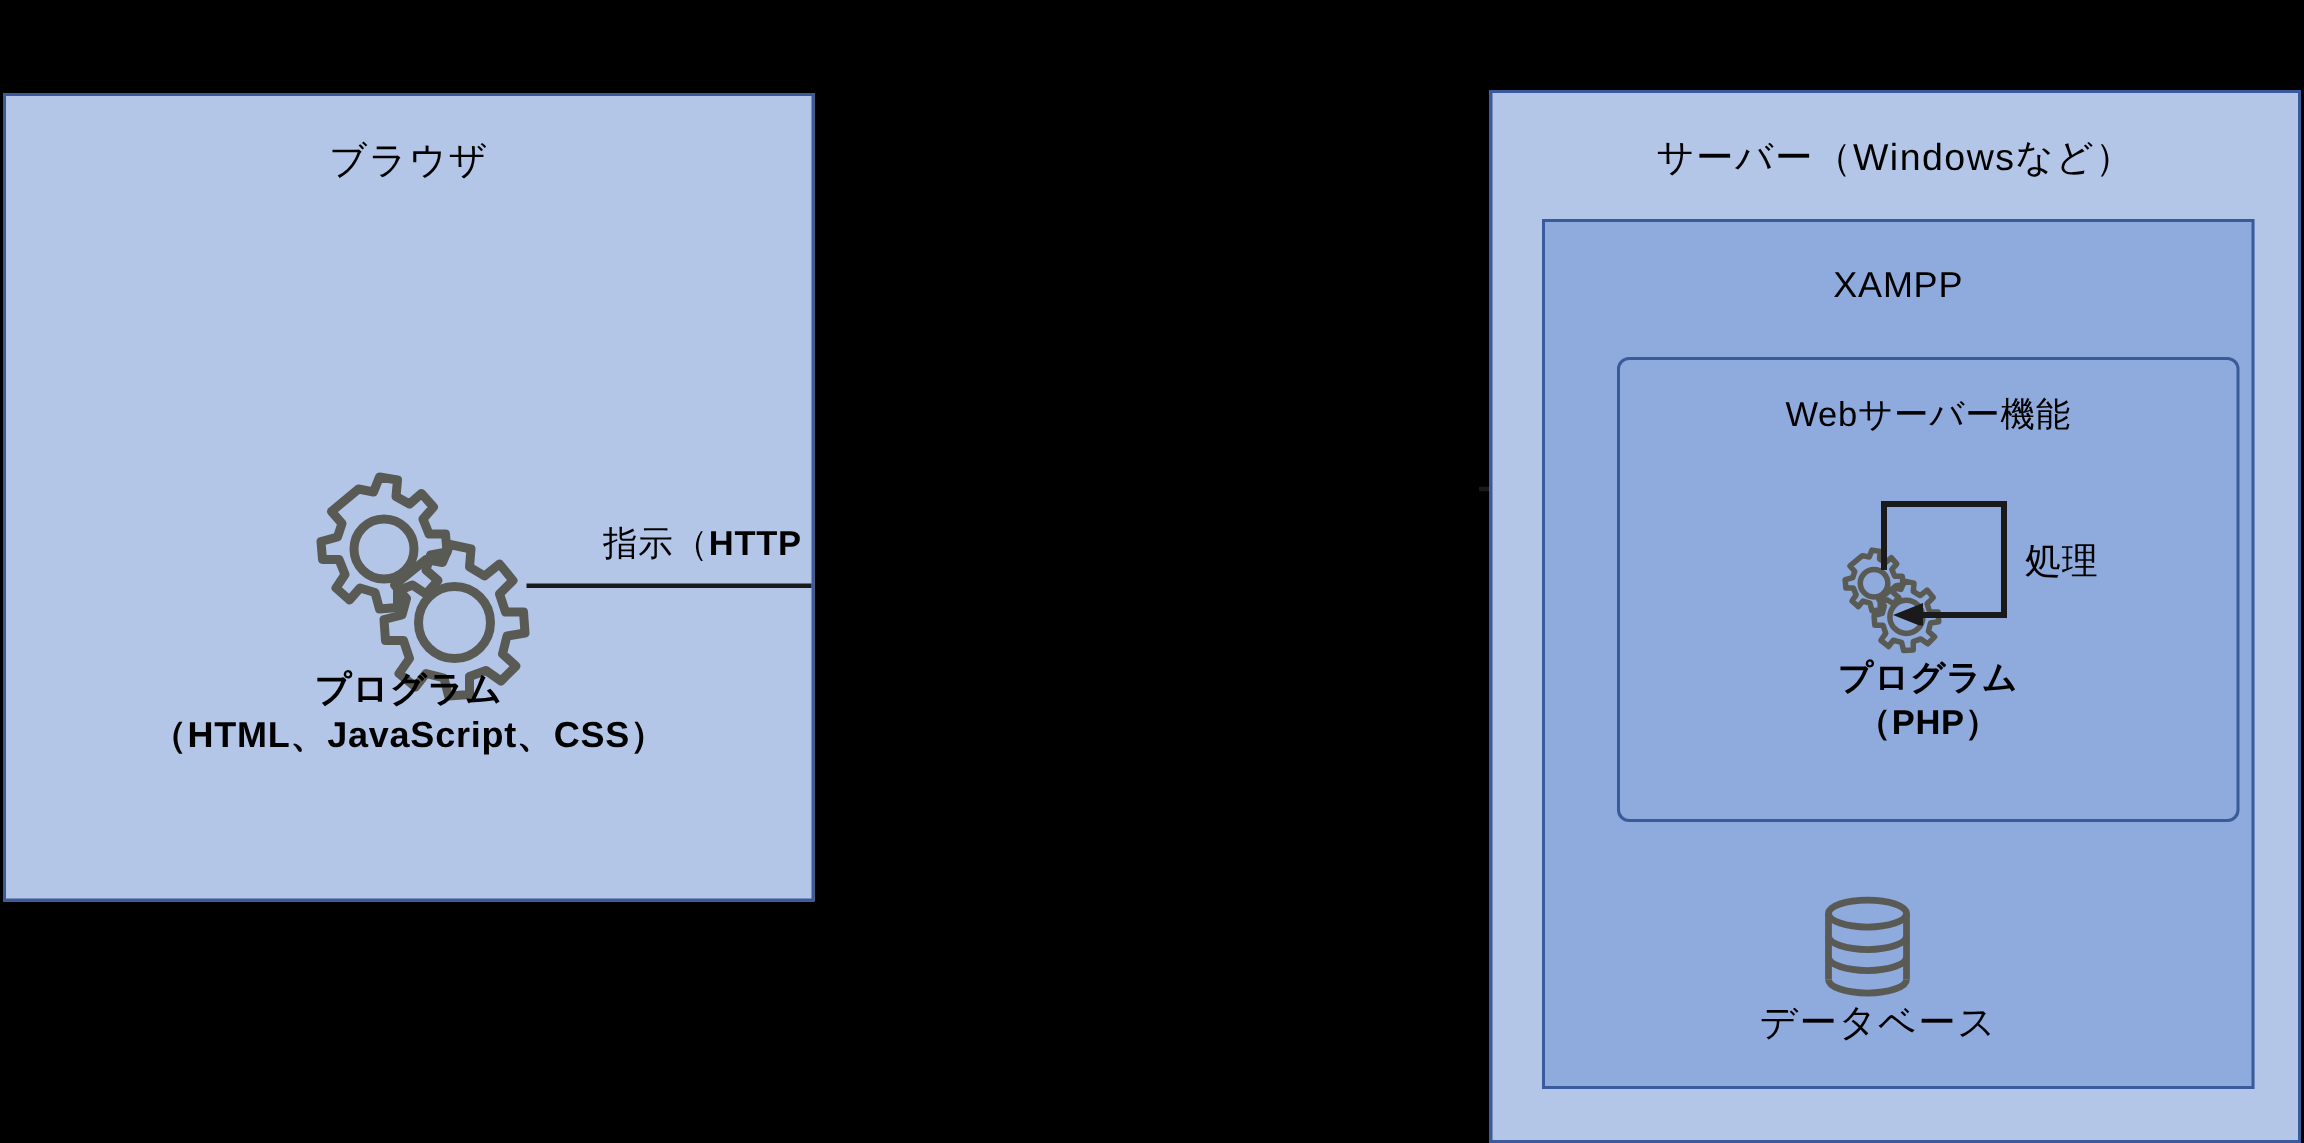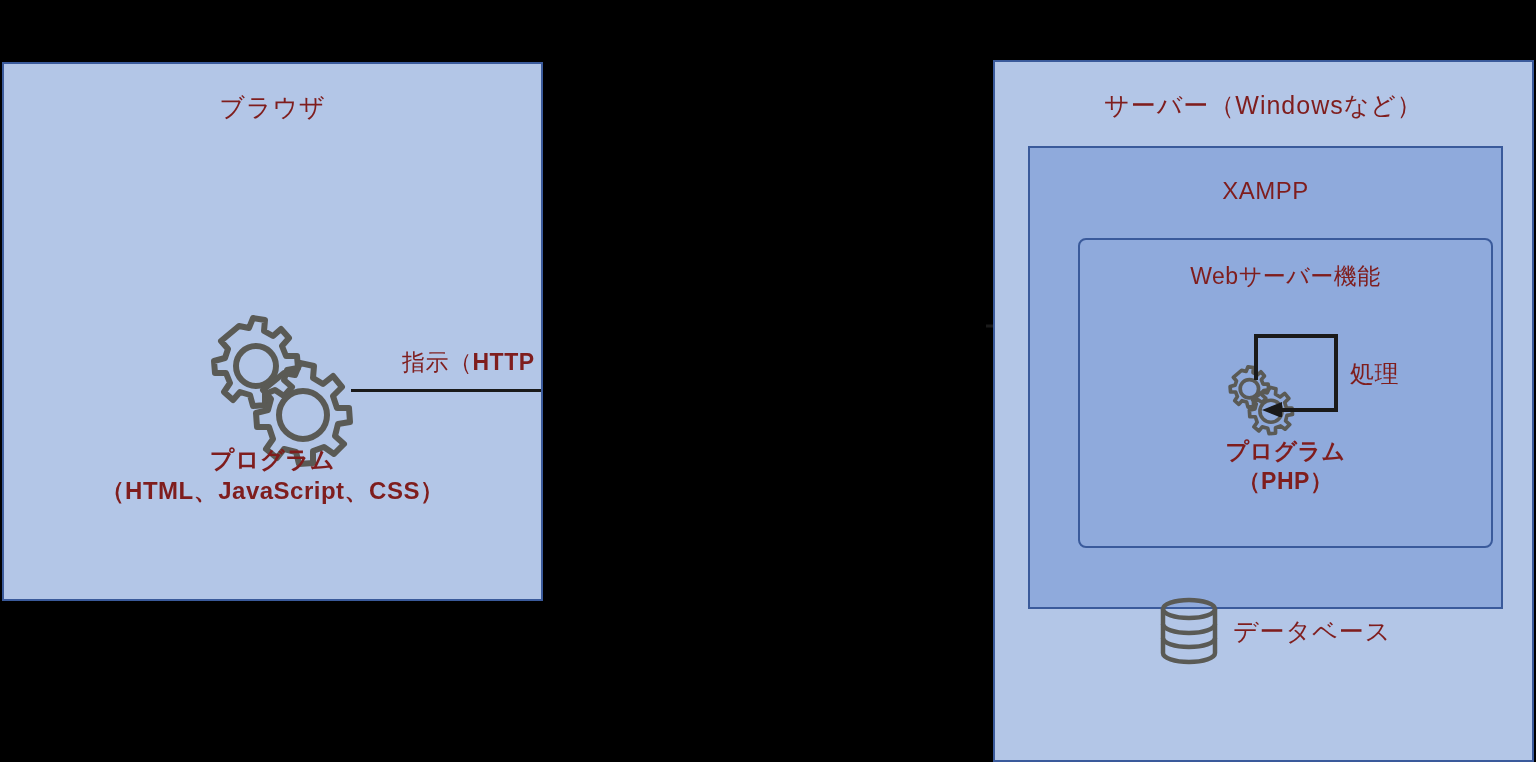--- a/index.html
+++ b/index.html
@@ -7,21 +7,21 @@
     padding: 0;
     background: #000000;
   }
   #canvas {
     position: relative;
     width: 1536px;
     height: 762px;
     background: #000000;
     overflow: hidden;
     font-family: "Liberation Sans", "DejaVu Sans", sans-serif;
-    color: #7f1d1d;
+    color: #000000;
   }
 
   
   .box {
     position: absolute;
     box-sizing: border-box;
   }
   .browser-box {
     left: 2px;
     top: 62px;
@@ -37,21 +37,21 @@
     width: 541px;
     height: 702px;
     background: #b3c6e7;
     border: 2px solid #3a5a9b;
     overflow: hidden;
   }
   .xampp-box {
     left: 33px;
     top: 84px;
     width: 475px;
-    height: 463px;
+    height: 580px;
     background: #8faadc;
     border: 2px solid #3a5a9b;
   }
   .webserver-box {
     left: 48px;
     top: 90px;
     width: 415px;
     height: 310px;
     background: #8faadc;
     border: 2px solid #3a5a9b;
@@ -250,21 +250,21 @@
     </span>
 
     <span class="loop-arrow" style="left:257px; top:270px;">
       <svg viewBox="0 0 90 85" width="90" height="85">
         <path d="M4,48 L4,4 L84,4 L84,78 L26,78" fill="none" stroke="#1a1a1a" stroke-width="4"></path>
         <polygon points="10,78 30,70 30,86" fill="#1a1a1a"></polygon>
       </svg>
     </span>
     <div class="shori-label" style="left:355px; top:296px;">処理</div>
 
-    <div class="db-group" style="left:164px; top:535px;">
+    <div class="db-group" style="left:164px; top:535px;flex-direction:column;">
       <span class="db-icon">
         <svg viewBox="0 0 60 68" width="60" height="68">
           <g fill="none" stroke="#5a5a55" stroke-width="4.5">
             <ellipse cx="30" cy="12" rx="26" ry="9"></ellipse>
             <path d="M4,12 L4,56"></path>
             <path d="M56,12 L56,56"></path>
             <path d="M4,56 A26,9 0 0 0 56,56"></path>
             <path d="M4,27 A26,9 0 0 0 56,27"></path>
             <path d="M4,41 A26,9 0 0 0 56,41"></path>
           </g>

